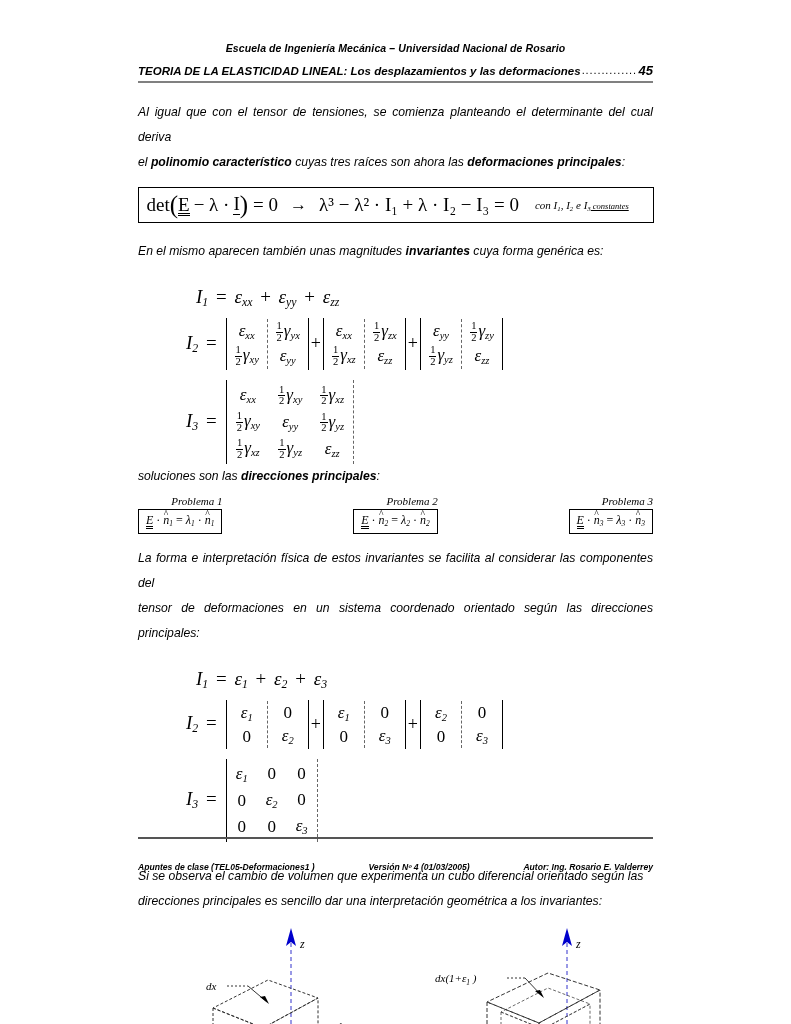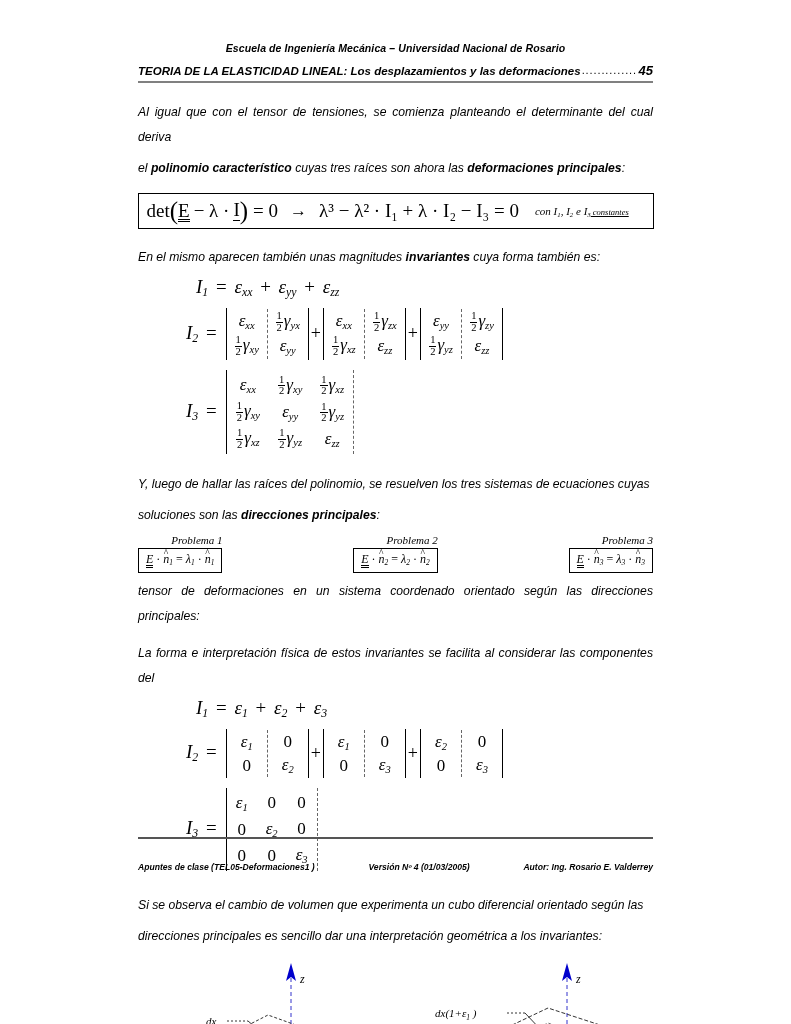--- a/index.html
+++ b/index.html
@@ -59,21 +59,21 @@
     font-weight: bold;
     font-size: 13px;
   }
   .hdr-rule {
     margin: 3px 138px 0 138px;
     border-top: 2px solid #808080;
   }
 
   
   .para {
-    margin: 6px 138px;
+    margin: 0 138px;
     font-style: italic;
     font-size: 12.2px;
     line-height: 25px;
     text-align: justify;
   }
   .para b { font-weight: bold; font-style: italic; }
   .para.first { margin-top: 17px; }
   .op { font-family: "Liberation Serif", serif; font-style: normal; padding: 0 3px; }
   sub.s {
     font-size: 0.62em;
@@ -116,21 +116,21 @@
     line-height: 0.95;
   }
   .eq-char .arrow { font-style: normal; padding: 0 12px; font-size: 17px; }
   .eq-char .note { font-size: 11px; font-style: italic; padding-left: 16px; }
   .eq-char .note .tiny { font-size: 8.5px; font-style: italic; text-decoration: underline; }
 
   
   .eqblock { margin: 0 138px; font-family: "Liberation Serif", serif; }
 
   .eq-I1 {
-    margin-top: 4px;
+    margin-top: 22px;
     margin-left: 58px;
     font-size: 19px;
     font-family: "Liberation Serif", serif;
     font-style: italic;
   }
 
   .eq-row {
     display: flex;
     align-items: center;
     font-family: "Liberation Serif", serif;
@@ -295,21 +295,21 @@
       <span class="uline2">Ε</span>
       <span style="padding:0 4px;">− λ ·</span>
       <span class="uline1">Ι</span>
       <span class="bigparen">)</span>
       <span style="padding-left:5px;">= 0</span>
     <span class="arrow">→</span>
     <span>λ³ − λ² · I₁ + λ · I₂ − I₃ = 0</span>
     <span class="note"><span>con </span><span>I</span><sub class="s">1</sub><span>, </span><span>I</span><sub class="s">2</sub><span> e </span><span>I</span><sub class="s">3</sub><span class="tiny"> constantes</span></span>
   </div>
 
-  <div class="para" style="margin-top:16px;"><span>En el mismo aparecen también unas magnitudes </span><b>invariantes</b><span> cuya forma también es:</span></div>
+  <div class="para" style="margin-top:16px;"><span>En el mismo aparecen también unas magnitudes </span><b>invariantes</b><span> cuya forma genérica es:</span></div>
 
   <div class="eqblock">
 
     <div class="eq-I1">
       <span>I</span><sub class="s">1</sub>
       <span class="op">=</span>
       <span>ε</span><sub class="s">xx</sub>
       <span class="op">+</span>
       <span>ε</span><sub class="s">yy</sub>
       <span class="op">+</span>
@@ -368,40 +368,39 @@
         </span>
         <span class="col">
           <span class="cell"><span class="frac"><span class="num">1</span><span class="den">2</span></span>γ<sub class="s">xz</sub></span>
           <span class="cell"><span class="frac"><span class="num">1</span><span class="den">2</span></span>γ<sub class="s">yz</sub></span>
           <span class="cell"><span>ε</span><sub class="s">zz</sub></span>
         </span>
       </span>
     </div>
   </div>
 
-  <div class="para" style="margin-top:18px;">Y, luego de hallar las raíces del polinomio, se resuelven los tres sistemas de ecuaciones cuyas</div>
   <div class="para"><span>soluciones son las </span><b>direcciones principales</b><span>:</span></div>
 
   <div class="prob-row">
     <div class="prob">
       <div class="prob-label">Problema 1</div>
       <div class="prob-box"><span class="uline2b">Ε</span><span class="op">·</span><span class="hatn">n</span><sub class="s">1</sub><span class="op">=</span><span>λ</span><sub class="s">1</sub><span class="op">·</span><span class="hatn">n</span><sub class="s">1</sub></div>
     </div>
     <div class="prob">
       <div class="prob-label">Problema 2</div>
       <div class="prob-box"><span class="uline2b">Ε</span><span class="op">·</span><span class="hatn">n</span><sub class="s">2</sub><span class="op">=</span><span>λ</span><sub class="s">2</sub><span class="op">·</span><span class="hatn">n</span><sub class="s">2</sub></div>
     </div>
     <div class="prob">
       <div class="prob-label">Problema 3</div>
       <div class="prob-box"><span class="uline2b">Ε</span><span class="op">·</span><span class="hatn">n</span><sub class="s">3</sub><span class="op">=</span><span>λ</span><sub class="s">3</sub><span class="op">·</span><span class="hatn">n</span><sub class="s">3</sub></div>
     </div>
   </div>
 
+  <div class="para" style="margin-top:12px;">La forma e interpretación física de estos invariantes se facilita al considerar las componentes del</div>
   <div class="para">tensor de deformaciones en un sistema coordenado orientado según las direcciones principales:</div>
-  <div class="para" style="margin-top:12px;">La forma e interpretación física de estos invariantes se facilita al considerar las componentes del</div>
 
   <div class="eqblock">
 
     <div class="eq-I1">
       <span>I</span><sub class="s">1</sub>
       <span class="op">=</span>
       <span>ε</span><sub class="s">1</sub>
       <span class="op">+</span>
       <span>ε</span><sub class="s">2</sub>
       <span class="op">+</span>

